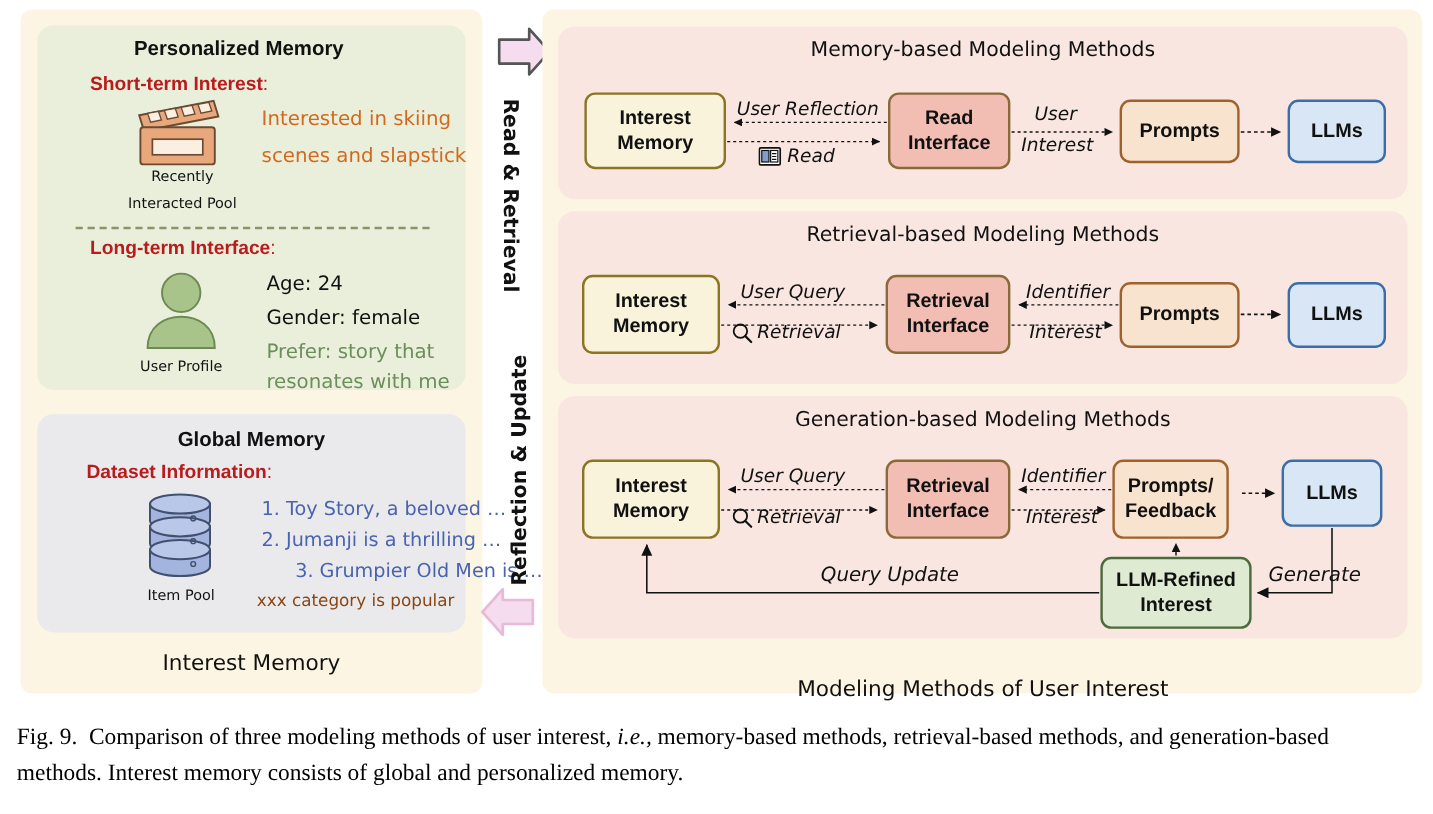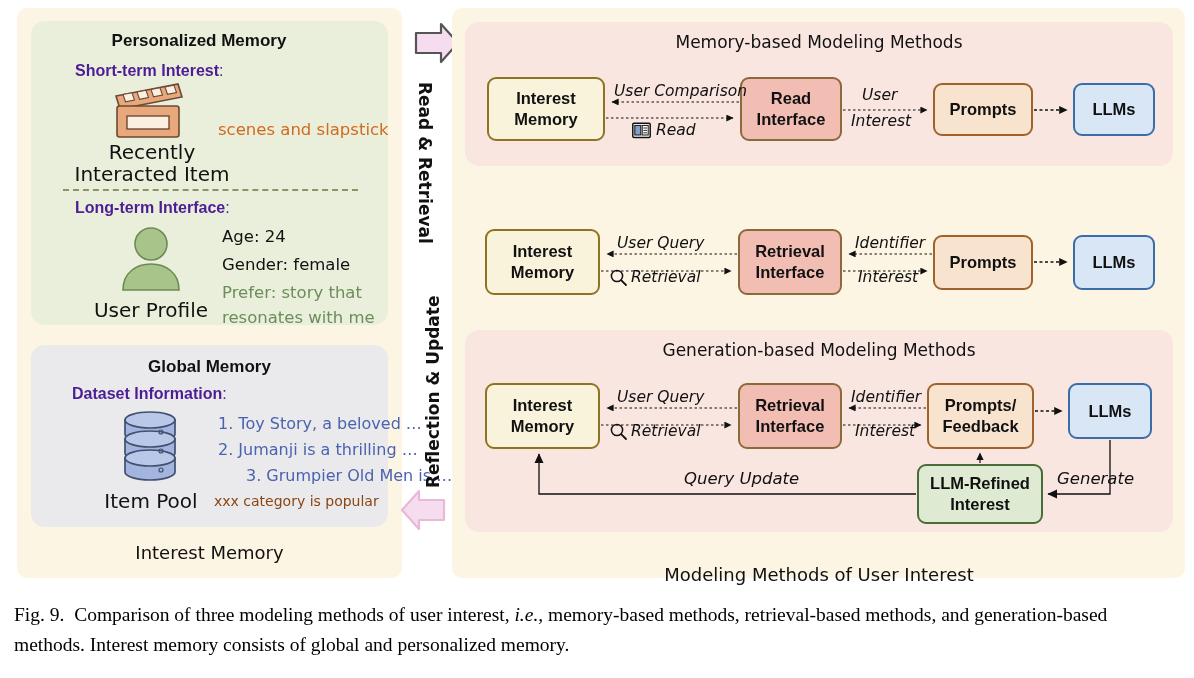--- a/index.html
+++ b/index.html
@@ -43,34 +43,34 @@
     width: 100%;
     text-align: center;
     font-weight: bold;
     font-size: 17px;
     color: #111;
   }
   .sub-title {
     position: absolute;
     font-weight: bold;
     font-size: 16px;
-    color: #4c1d95;
+    color: #b91c1c;
   }
   .sub-title .colon { font-weight: normal; }
 
   .hand-text {
     position: absolute;
     font-family: "DejaVu Sans", sans-serif;
     font-size: 16.5px;
     line-height: 25px;
   }
   .plain-label {
     position: absolute;
     font-family: "DejaVu Sans", sans-serif;
-    font-size: 20px;
+    font-size: 12px;
     color: #111;
     text-align: center;
   }
 
   .dashed-sep {
     position: absolute;
     border-top: 2px dashed #8d9268;
     height: 0;
   }
 
@@ -183,22 +183,23 @@
           <polygon points="27,12 36,10.3 38.5,17.5 29.5,19.3"></polygon>
           <polygon points="41,9.5 50,7.8 52.5,15 43.5,16.8"></polygon>
           <polygon points="55,7 64,5.3 66.5,12.5 57.5,14.3"></polygon>
         </g>
         <rect x="7" y="26" width="62" height="31" rx="2.5" fill="#E8A87C" stroke="#6b4a33" stroke-width="1.6"></rect>
         <rect x="17" y="36" width="42" height="13" fill="#FBEFE2" stroke="#6b4a33" stroke-width="1.4"></rect>
       </g>
     </svg>
   </div>
   <div class="plain-label" style="left:82px; top:140px; width:140px;">Recently</div>
-  <div class="plain-label" style="left:62px; top:162px; width:180px;">Interacted Item</div>
-
+  <div class="plain-label" style="left:62px; top:162px; width:180px;">Interacted Pool</div>
+
+  <div class="hand-text" style="left:218px; top:86px; color:#D2691E;">Interested in skiing</div>
   <div class="hand-text" style="left:218px; top:117px; color:#D2691E;">scenes and slapstick</div>
 
   <div class="dashed-sep" style="left:63px; top:189px; width:295px;"></div>
 
   <div class="sub-title" style="left:75px; top:199px;">
     <span>Long-term Interface</span><span class="colon">:</span>
   </div>
 
   <div class="icon-box" style="left:115px; top:224px;">
     <svg width="72" height="72" viewBox="0 0 72 72">
@@ -273,35 +274,38 @@
     <span>Read</span>
     <span>Interface</span>
   </div>
   <div class="node n-prompts" style="left:933px; top:83px; width:100px; height:53px;">
     <span>Prompts</span>
   </div>
   <div class="node n-llms" style="left:1073px; top:83px; width:82px; height:53px;">
     <span>LLMs</span>
   </div>
 
-  <div class="edge-label" style="left:614px; top:82px;">User Comparison</div>
+  <div class="edge-label" style="left:614px; top:82px;">User Reflection</div>
   <div class="icon-box" style="left:632px; top:122px;">
     <svg width="19" height="17" viewBox="0 0 19 17">
       <rect x="0.8" y="1.2" width="17.4" height="14.2" rx="1.2" fill="#fff" stroke="#111" stroke-width="1.5"></rect>
       <rect x="2.8" y="3.4" width="6.0" height="9.6" fill="#7f9fc9" stroke="#111" stroke-width="1"></rect>
       <rect x="10.2" y="3.4" width="6.0" height="9.6" fill="#fff" stroke="#111" stroke-width="1"></rect>
       <line x1="11.4" y1="6" x2="15" y2="6" stroke="#111" stroke-width="0.9"></line>
       <line x1="11.4" y1="8.4" x2="15" y2="8.4" stroke="#111" stroke-width="0.9"></line>
       <line x1="11.4" y1="10.8" x2="15" y2="10.8" stroke="#111" stroke-width="0.9"></line>
     </svg>
   </div>
   <div class="edge-label" style="left:656px; top:121px;">Read</div>
   <div class="edge-label" style="left:862px; top:86px;">User</div>
   <div class="edge-label" style="left:851px; top:112px;">Interest</div>
 
+  <div class="method-panel" id="panel-retrieval">
+    <div class="method-title">Retrieval-based Modeling Methods</div>
+  </div>
 
   <div class="node n-memory" style="left:485px; top:229px; width:115px; height:66px;">
     <span>Interest</span>
     <span>Memory</span>
   </div>
   <div class="node n-interface" style="left:738px; top:229px; width:104px; height:66px;">
     <span>Retrieval</span>
     <span>Interface</span>
   </div>
   <div class="node n-prompts" style="left:933px; top:235px; width:100px; height:55px;">
@@ -327,21 +331,21 @@
   </div>
 
   <div class="node n-memory" style="left:485px; top:383px; width:115px; height:66px;">
     <span>Interest</span>
     <span>Memory</span>
   </div>
   <div class="node n-interface" style="left:738px; top:383px; width:104px; height:66px;">
     <span>Retrieval</span>
     <span>Interface</span>
   </div>
-  <div class="node n-prompts" style="left:927px; top:383px; width:107px; height:66px;">
+  <div class="node n-prompts" style="left:927px; top:383px; width:97px; height:66px;">
     <span>Prompts/</span>
     <span>Feedback</span>
   </div>
   <div class="node n-llms" style="left:1068px; top:383px; width:84px; height:56px;">
     <span>LLMs</span>
   </div>
   <div class="node n-refined" style="left:917px; top:464px; width:126px; height:60px;text-align:center;">
     <span>LLM-Refined</span>
     <span>Interest</span>
   </div>

